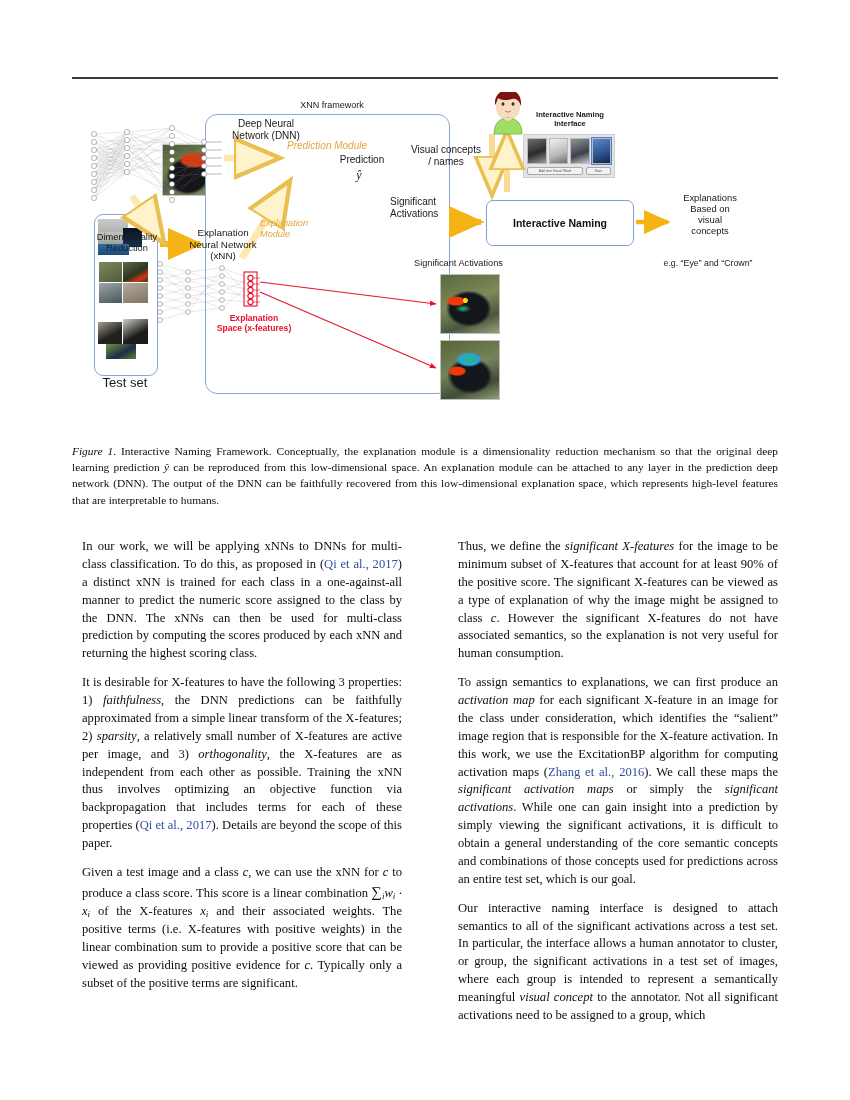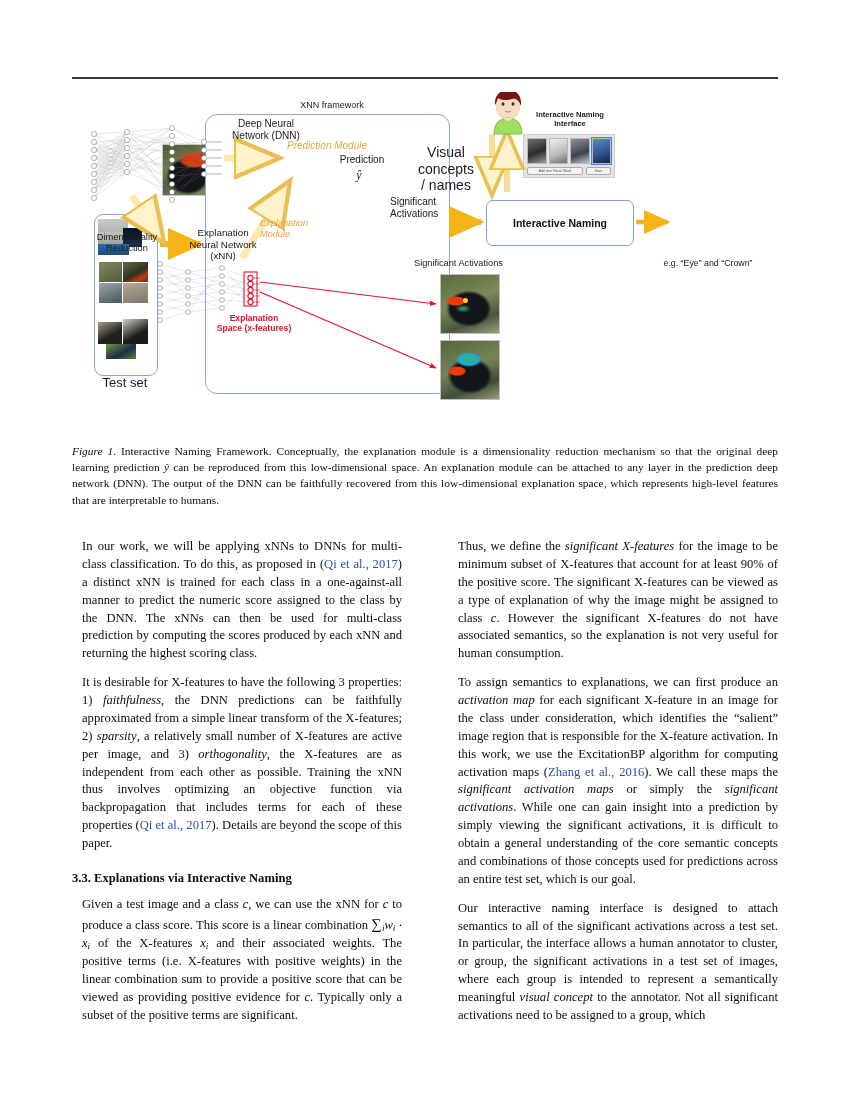--- a/index.html
+++ b/index.html
@@ -427,45 +427,48 @@
 (xNN)</div>
 
     <div class="fig-label" style="left:188px;top:126px;width:88px;font-size:9.2px;font-style:italic;color:#e8a33d;text-align:left;">Explanation
 Module</div>
 
     <div class="fig-label" style="left:116px;top:222px;width:132px;font-size:8.6px;font-weight:bold;color:#e8112d;line-height:1.15;">Explanation
 Space (x-features)</div>
 
     <div class="fig-label" style="left:20px;top:283px;width:66px;font-size:13px;">Test set</div>
 
-    <div class="fig-label" style="left:328px;top:52px;width:92px;font-size:14px;">Visual concepts
+    <div class="fig-label" style="left:328px;top:52px;width:92px;font-size:10px;">Visual concepts
 / names</div>
 
     <div class="fig-label" style="left:318px;top:104px;width:66px;font-size:10px;text-align:left;">Significant
 Activations</div>
 
     <div class="fig-label" style="left:342px;top:166px;width:118px;font-size:9.2px;text-align:left;">Significant  Activations</div>
 
     <div class="fig-label" style="left:452px;top:18px;width:92px;font-size:7.6px;font-weight:bold;line-height:1.22;">Interactive Naming
 Interface</div>
 
+    <div class="fig-label" style="left:588px;top:100px;width:100px;font-size:9.4px;">Explanations
+Based on
+visual
+concepts</div>
 
     <div class="fig-label" style="left:566px;top:166px;width:140px;font-size:8.8px;font-family:'Liberation Sans',sans-serif;">e.g. “Eye” and “Crown”</div>
   </div>
 
   <div class="caption">
     <i>Figure 1</i><span>. Interactive Naming Framework. Conceptually, the explanation module is a dimensionality reduction mechanism so that the original deep learning prediction </span><span class="math">ŷ</span><span> can be reproduced from this low-dimensional space. An explanation module can be attached to any layer in the prediction deep network (DNN). The output of the DNN can be faithfully recovered from this low-dimensional explanation space, which represents high-level features that are interpretable to humans.</span>
   </div>
 
   <div class="col col-left">
     <p><span>In our work, we will be applying xNNs to DNNs for multi-class classification. To do this, as proposed in (</span><span class="cite">Qi et al., 2017</span><span>) a distinct xNN is trained for each class in a one-against-all manner to predict the numeric score assigned to the class by the DNN. The xNNs can then be used for multi-class prediction by computing the scores produced by each xNN and returning the highest scoring class.</span></p>
 
     <p><span>It is desirable for X-features to have the following 3 properties: 1) </span><span class="mi">faithfulness</span><span>, the DNN predictions can be faithfully approximated from a simple linear transform of the X-features; 2) </span><span class="mi">sparsity</span><span>, a relatively small number of X-features are active per image, and 3) </span><span class="mi">orthogonality</span><span>, the X-features are as independent from each other as possible. Training the xNN thus involves optimizing an objective function via backpropagation that includes terms for each of these properties (</span><span class="cite">Qi et al., 2017</span><span>). Details are beyond the scope of this paper.</span></p>
 
-    <h3>3.3. Explanations via Interactive Naming</h3>
 
     <p><span>Given a test image and a class </span><span class="math">c</span><span>, we can use the xNN for </span><span class="math">c</span><span> to produce a class score. This score is a linear combination </span><span class="sumsym">∑</span><span class="sub">i</span><span class="math">w</span><span class="sub">i</span><span class="math"> · x</span><span class="sub">i</span><span> of the X-features </span><span class="math">x</span><span class="sub">i</span><span> and their associated weights. The positive terms (i.e. X-features with positive weights) in the linear combination sum to provide a positive score that can be viewed as providing positive evidence for </span><span class="math">c</span><span>. Typically only a subset of the positive terms are significant.</span></p>
   </div>
 
   <div class="col col-right">
     <p><span>Thus, we define the </span><span class="mi">significant X-features</span><span> for the image to be minimum subset of X-features that account for at least 90% of the positive score. The significant X-features can be viewed as a type of explanation of why the image might be assigned to class </span><span class="math">c</span><span>. However the significant X-features do not have associated semantics, so the explanation is not very useful for human consumption.</span></p>
 
     <p><span>To assign semantics to explanations, we can first produce an </span><span class="mi">activation map</span><span> for each significant X-feature in an image for the class under consideration, which identifies the “salient” image region that is responsible for the X-feature activation. In this work, we use the ExcitationBP algorithm for computing activation maps (</span><span class="cite">Zhang et al., 2016</span><span>). We call these maps the </span><span class="mi">significant activation maps</span><span> or simply the </span><span class="mi">significant activations</span><span>. While one can gain insight into a prediction by simply viewing the significant activations, it is difficult to obtain a general understanding of the core semantic concepts and combinations of those concepts used for predictions across an entire test set, which is our goal.</span></p>
 
     <p><span>Our interactive naming interface is designed to attach semantics to all of the significant activations across a test set. In particular, the interface allows a human annotator to cluster, or group, the significant activations in a test set of images, where each group is intended to represent a semantically meaningful </span><span class="mi">visual concept</span><span> to the annotator. Not all significant activations need to be assigned to a group, which</span></p>

